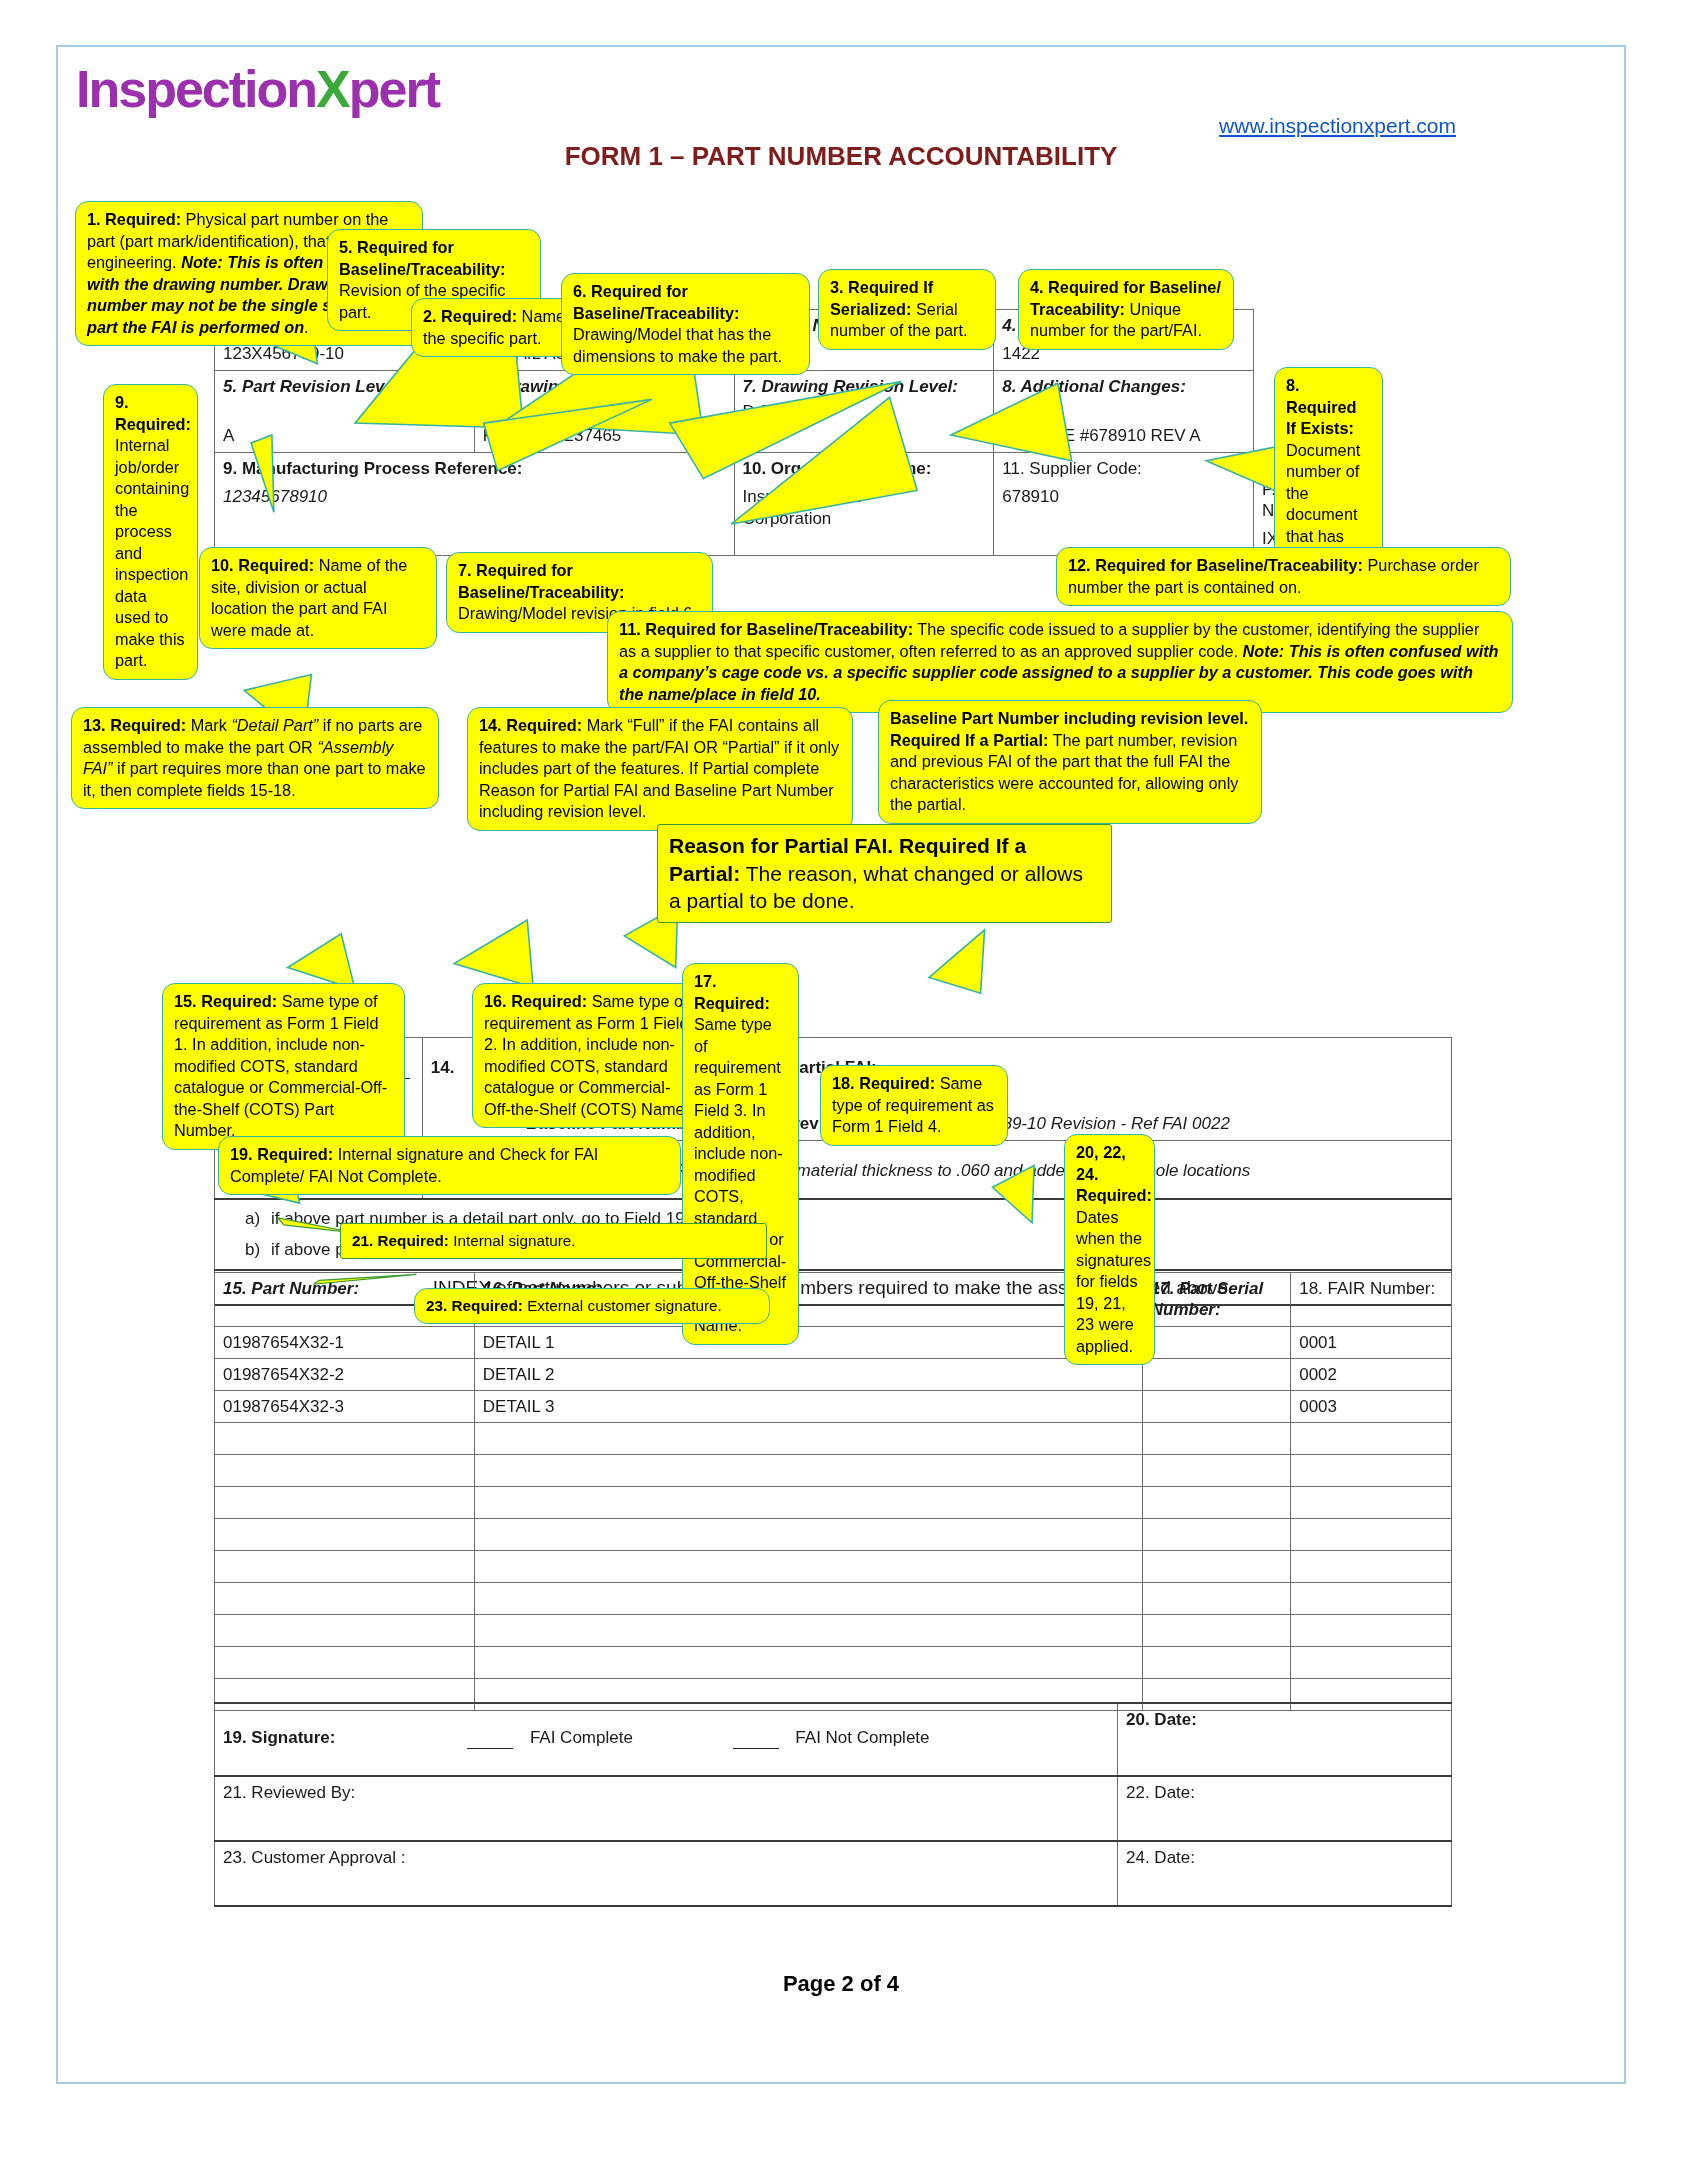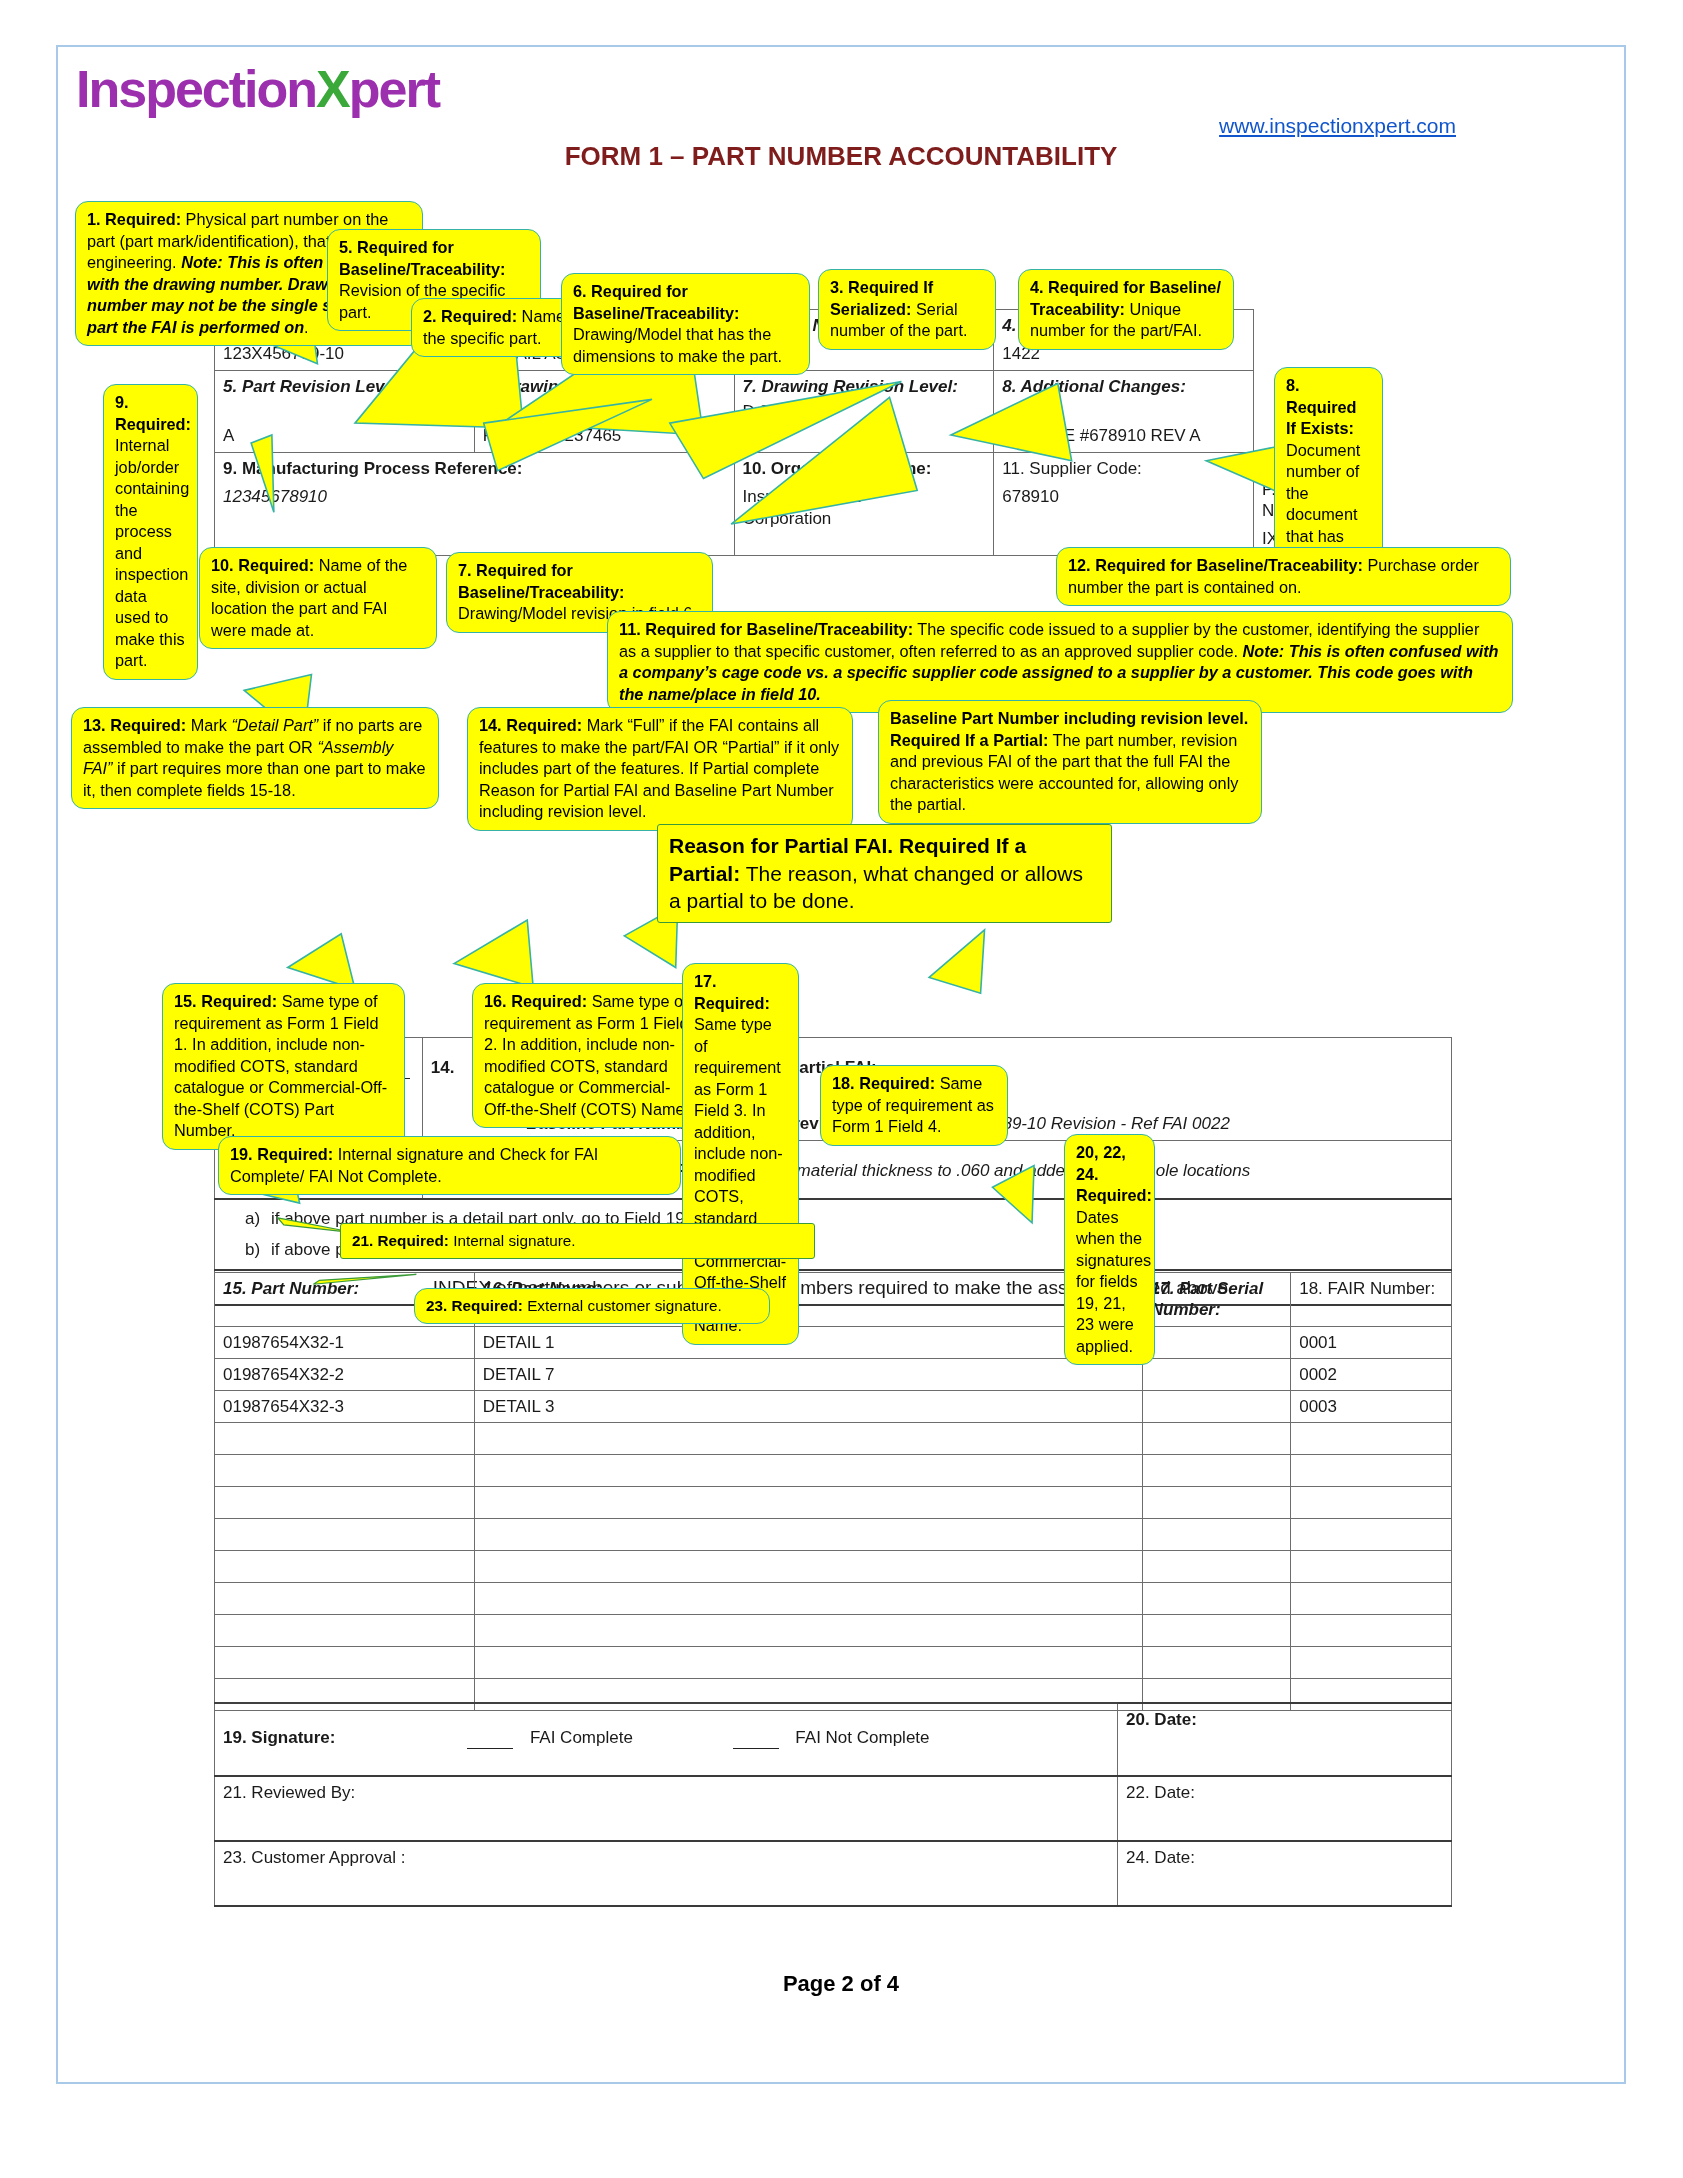--- a/index.html
+++ b/index.html
@@ -296,21 +296,21 @@
     </thead>
     <tbody id="index-body">
         <tr>
           <td style="height: 32px; white-space: nowrap;">01987654X32-1</td>
           <td colspan="2" style="height: 32px; white-space: nowrap;">DETAIL 1</td>
           <td style="height: 32px; white-space: nowrap;"></td>
           <td style="height: 32px; white-space: nowrap;">0001</td>
         </tr>
         <tr>
           <td style="height: 32px; white-space: nowrap;">01987654X32-2</td>
-          <td colspan="2" style="height: 32px; white-space: nowrap;">DETAIL 7</td>
+          <td colspan="2" style="height: 32px; white-space: nowrap;">DETAIL 2</td>
           <td style="height: 32px; white-space: nowrap;"></td>
           <td style="height: 32px; white-space: nowrap;">0002</td>
         </tr>
         <tr>
           <td style="height: 32px; white-space: nowrap;">01987654X32-3</td>
           <td colspan="2" style="height: 32px; white-space: nowrap;">DETAIL 3</td>
           <td style="height: 32px; white-space: nowrap;"></td>
           <td style="height: 32px; white-space: nowrap;">0003</td>
         </tr>
         <tr>
@@ -486,21 +486,21 @@
   </div>
 
   <div class="co" style="left:762px; top:1018px; width:188px;">
     <b>18. Required:</b><span>  Same type of requirement as Form 1 Field 4.</span>
   </div>
 
   <div class="co" style="left:160px; top:1089px; width:463px;">
     <b>19. Required:</b><span>  Internal signature and Check for FAI Complete/ FAI Not Complete.</span>
   </div>
 
-  <div class="co sq" style="left:282px; top:1176px; width:475px; font-size:15.3px;">
+  <div class="co sq" style="left:282px; top:1176px; width:427px; font-size:15.3px;">
     <b>21. Required:</b><span>  Internal signature.</span>
   </div>
 
   <div class="co" style="left:356px; top:1241px; width:356px; font-size:15.3px;">
     <b>23. Required:</b><span>  External customer signature.</span>
   </div>
 
   <div class="co" style="left:1006px; top:1087px; width:91px;">
     <b>20, 22, 24. Required:</b><span> Dates when the signatures for fields 19, 21, 23 were applied.</span>
   </div>

